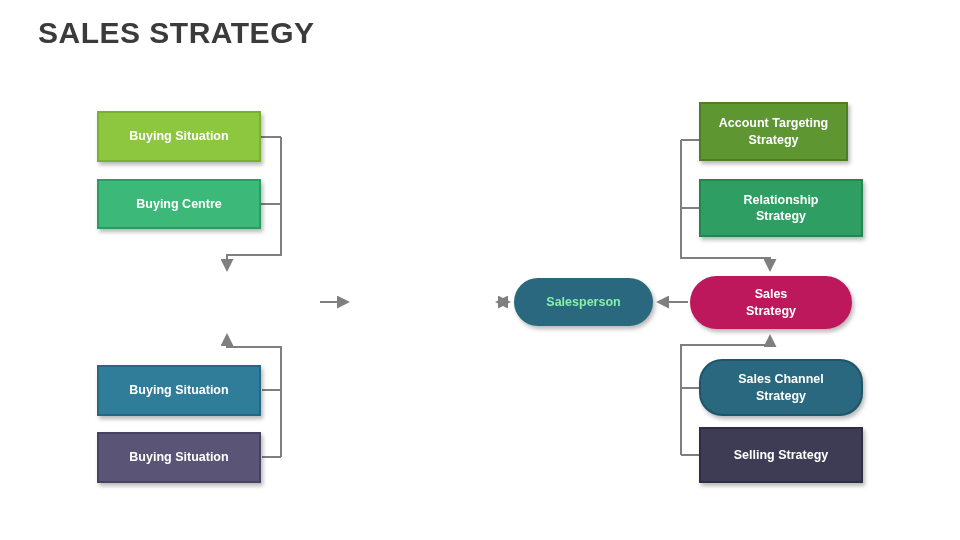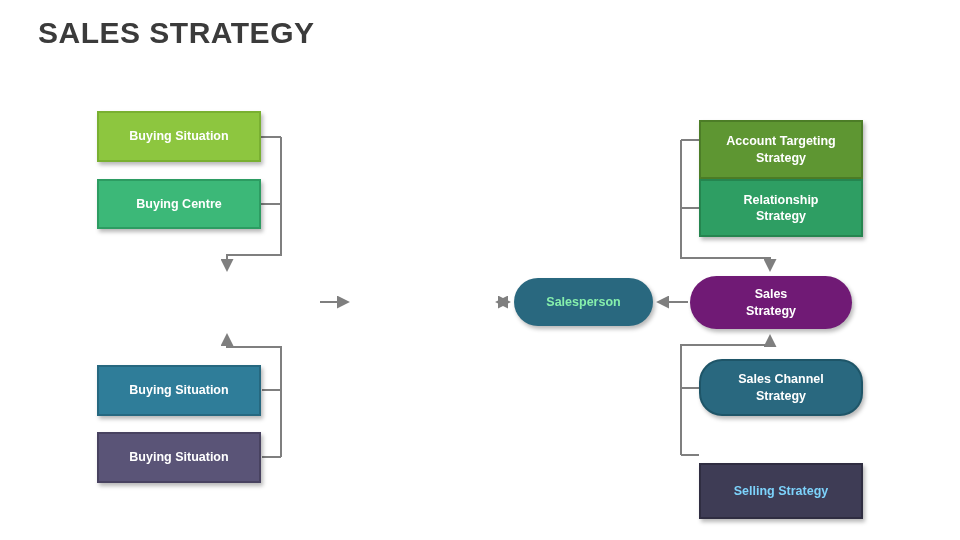--- a/index.html
+++ b/index.html
@@ -27,21 +27,21 @@
   }
   .rect{border:2px solid transparent;}
   .pill{border:none;border-radius:30px;}
 
   
   #n-l1{left:97px;top:111px;width:164px;height:51px;}
   #n-l2{left:97px;top:179px;width:164px;height:50px;}
   #n-l3{left:97px;top:365px;width:164px;height:51px;}
   #n-l4{left:97px;top:432px;width:164px;height:51px;}
   
-  #n-r1{left:699px;top:120px;width:164px;height:59px;}
+  #n-r1{left:699px;top:102px;width:149px;height:59px;}
   #n-r2{left:699px;top:179px;width:164px;height:58px;}
   #n-r3{left:699px;top:359px;width:164px;height:57px;}
   #n-r4{left:699px;top:427px;width:164px;height:56px;}
   
   #p-obb{left:135px;top:277px;width:184px;height:52px;border-radius:26px;}
   #p-account{left:353px;top:278px;width:140px;height:48px;border-radius:24px;}
   #p-salesperson{left:514px;top:278px;width:139px;height:48px;border-radius:24px;}
   #p-strategy{left:690px;top:276px;width:162px;height:53px;border-radius:27px;}
 
   svg.connectors{position:absolute;inset:0;pointer-events:none;}
@@ -80,19 +80,19 @@
   <div id="n-l2" class="node rect" style="background: rgb(60, 184, 120); color: rgb(255, 255, 255); border-color: rgb(45, 156, 98);">Buying Centre</div>
   <div id="n-l3" class="node rect" style="background: rgb(47, 125, 153); color: rgb(255, 255, 255); border-color: rgb(38, 104, 128);">Buying Situation</div>
   <div id="n-l4" class="node rect" style="background: rgb(90, 84, 119); color: rgb(255, 255, 255); border-color: rgb(72, 66, 96);">Buying Situation</div>
 
   <div id="n-r1" class="node rect" style="background: rgb(94, 150, 50); color: rgb(255, 255, 255); border-color: rgb(76, 125, 39);">Account Targeting
 Strategy</div>
   <div id="n-r2" class="node rect" style="background: rgb(46, 158, 99); color: rgb(255, 255, 255); border-color: rgb(37, 133, 79);">Relationship
 Strategy</div>
   <div id="n-r3" class="node rect" style="background: rgb(41, 104, 127); color: rgb(255, 255, 255); border-color: rgb(30, 85, 104); border-radius: 23px;">Sales Channel
 Strategy</div>
-  <div id="n-r4" class="node rect" style="background: rgb(62, 60, 85); color: #7dd3fc; border-color: rgb(47, 45, 65); margin-top: 36px;">Selling Strategy</div>
+  <div id="n-r4" class="node rect" style="background: rgb(62, 60, 85); color: #ffffff; border-color: rgb(47, 45, 65);">Selling Strategy</div>
 
   <div id="p-salesperson" class="node pill" style="background: rgb(41, 104, 127); color: #86efac;">Salesperson</div>
-  <div id="p-strategy" class="node pill" style="background: #701a75; color: rgb(255, 255, 255);">Sales
+  <div id="p-strategy" class="node pill" style="background: #be185d; color: rgb(255, 255, 255);">Sales
 Strategy</div>
 
 </div>
 
 </body></html>

